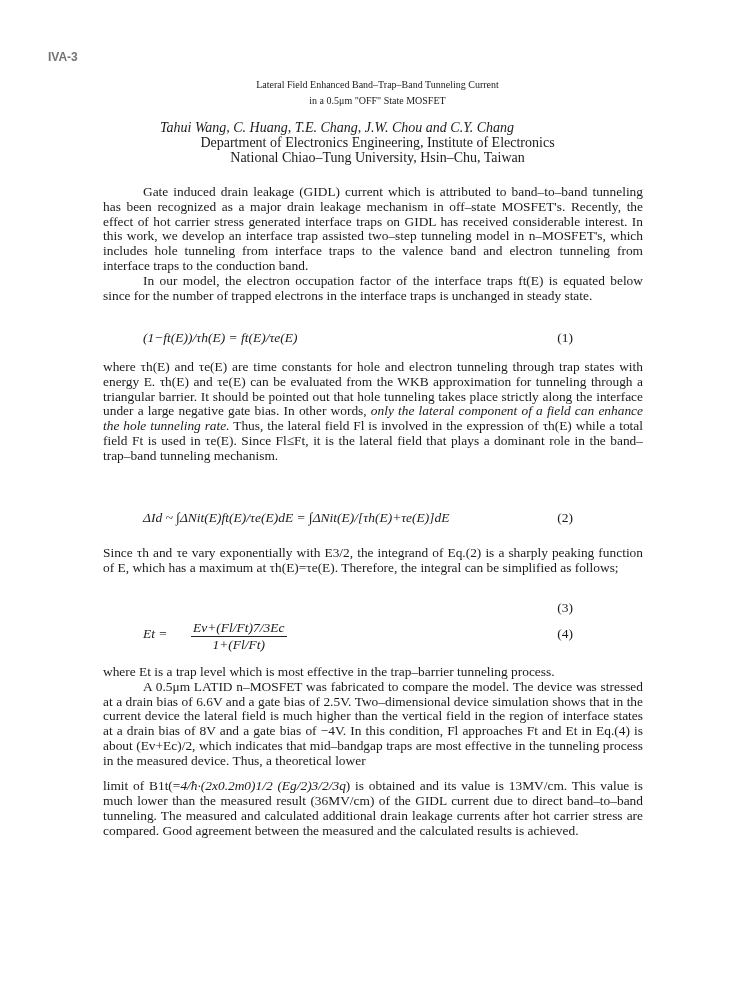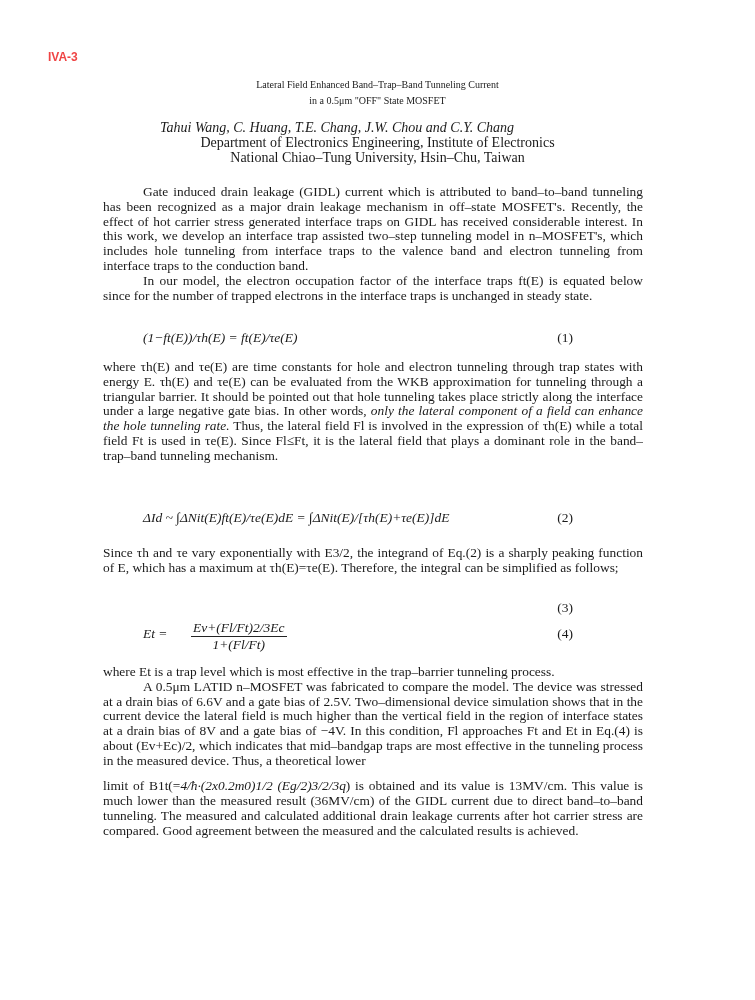--- a/index.html
+++ b/index.html
@@ -1,19 +1,19 @@
 <!DOCTYPE html>
 <html><head>
 <meta charset="utf-8">
 <style>
   html, body { margin:0; padding:0; background:#ffffff; }
   body { width:755px; height:1000px; position:relative; overflow:hidden;
          font-family:"Liberation Serif","DejaVu Serif",serif; color:#1a1a1a; }
   .page-label { position:absolute; left:48px; top:50px; font-family:"Liberation Sans",sans-serif;
-                font-size:12px; font-weight:bold; color:#ef4444; }
+                font-size:12px; font-weight:bold; color:#737373; }
   .title { position:absolute; left:0; width:755px; text-align:center; font-size:10px; line-height:16px; }
   .title.t1 { top:77px; }
   .title.t2 { top:93px; }
   .authors { position:absolute; left:0; width:674px; text-align:center; font-size:14px; line-height:16px; font-style:italic; top:120px; }
   .affil { position:absolute; left:0; width:755px; text-align:center; font-size:14px; line-height:16px; }
   .affil.a1 { top:135px; }
   .affil.a2 { top:150px; }
 
   .body-text { position:absolute; left:103px; width:540px; font-size:13.4px; line-height:14.8px; text-align:justify; }
   .para { margin:0; }
@@ -61,21 +61,21 @@
   <p class="para">Since τh and τe vary exponentially with E3/2, the integrand of Eq.(2) is a sharply peaking function of E, which has a maximum at τh(E)=τe(E). Therefore, the integral can be simplified as follows;</p>
 </div>
 
 <div class="eq" style="top:600px;">
   <span class="num">(3)</span>
 </div>
 
 <div class="eq" style="top:620px; height:36px;">
   <span class="lhs" style="top:6px;font-style:italic;">Et =</span>
   <span class="frac" style="position:absolute; left:88px; top:0;">
-    <span class="top">Ev+(Fl/Ft)2/3Ec</span>
+    <span class="top">Ev+(Fl/Ft)7/3Ec</span>
     <span class="bot">1+(Fl/Ft)</span>
   </span>
   <span class="num" style="top:6px;">(4)</span>
 </div>
 
 <div class="body-text" style="top:665px;">
   <p class="para">where Et is a trap level which is most effective in the trap–barrier tunneling process.</p>
   <p class="para indent">A 0.5μm LATID n–MOSFET was fabricated to compare the model. The device was stressed at a drain bias of 6.6V and a gate bias of 2.5V. Two–dimensional device simulation shows that in the current device the lateral field is much higher than the vertical field in the region of interface states at a drain bias of 8V and a gate bias of −4V. In this condition, Fl approaches Ft and Et in Eq.(4) is about (Ev+Ec)/2, which indicates that mid–bandgap traps are most effective in the tunneling process in the measured device. Thus, a theoretical lower</p>
 </div>
 

